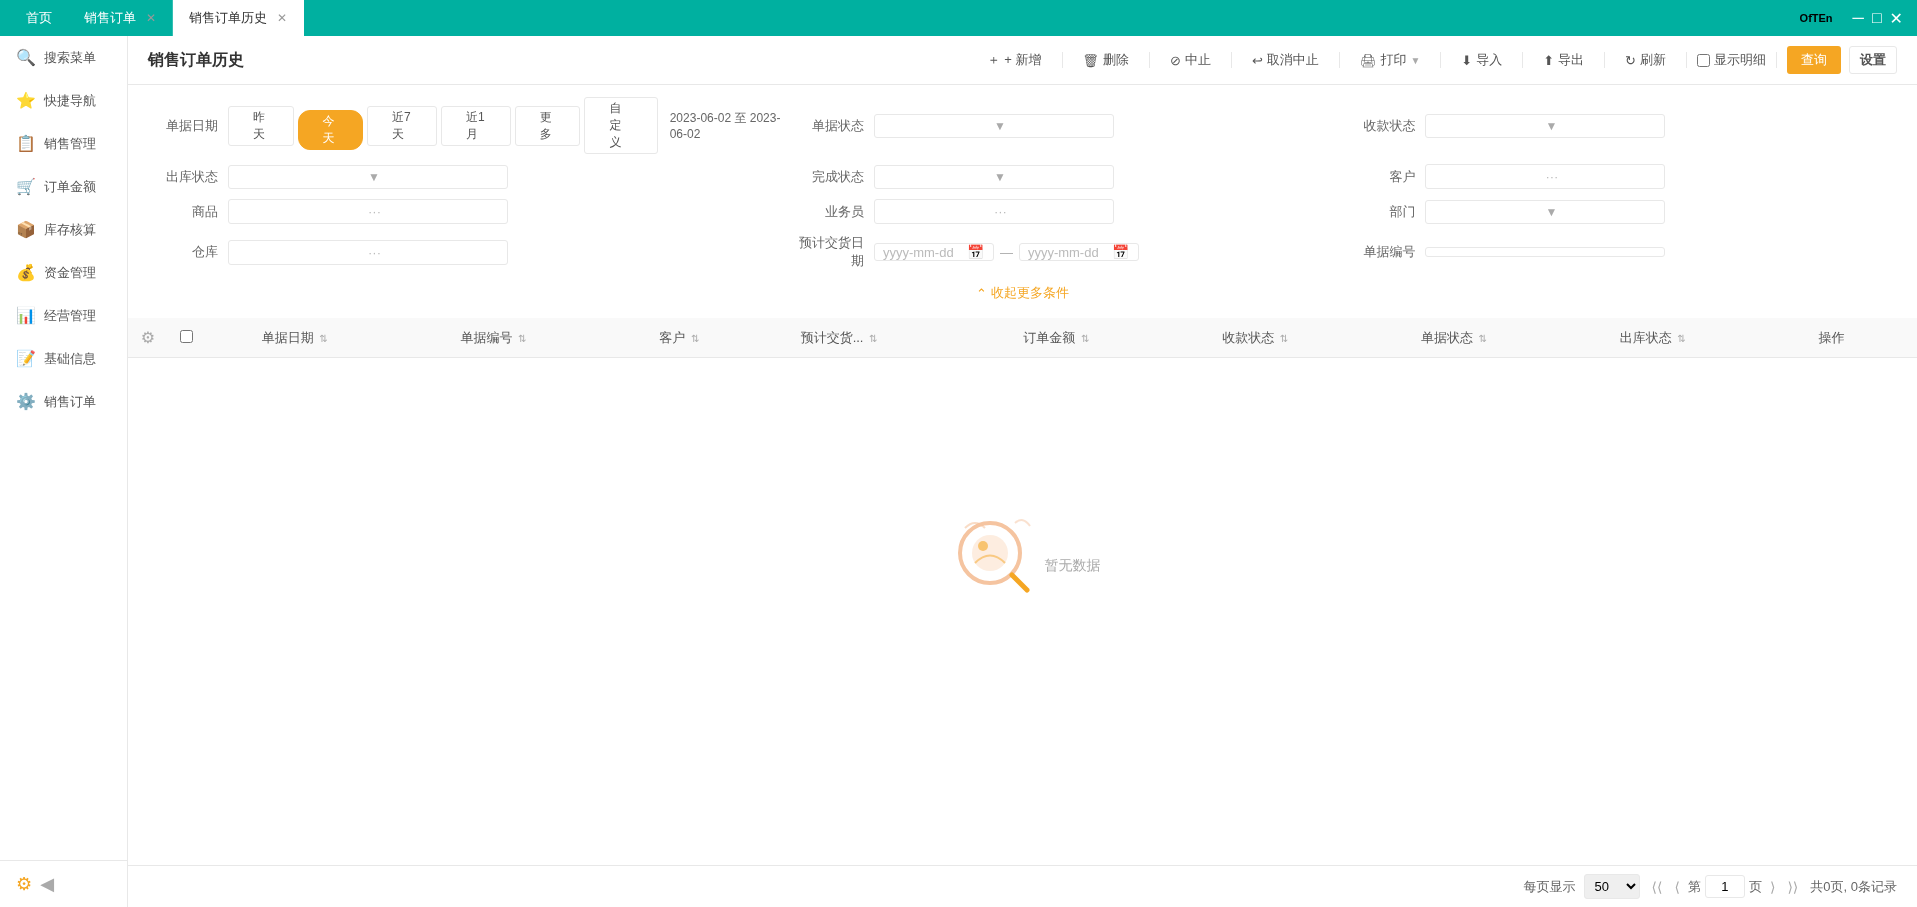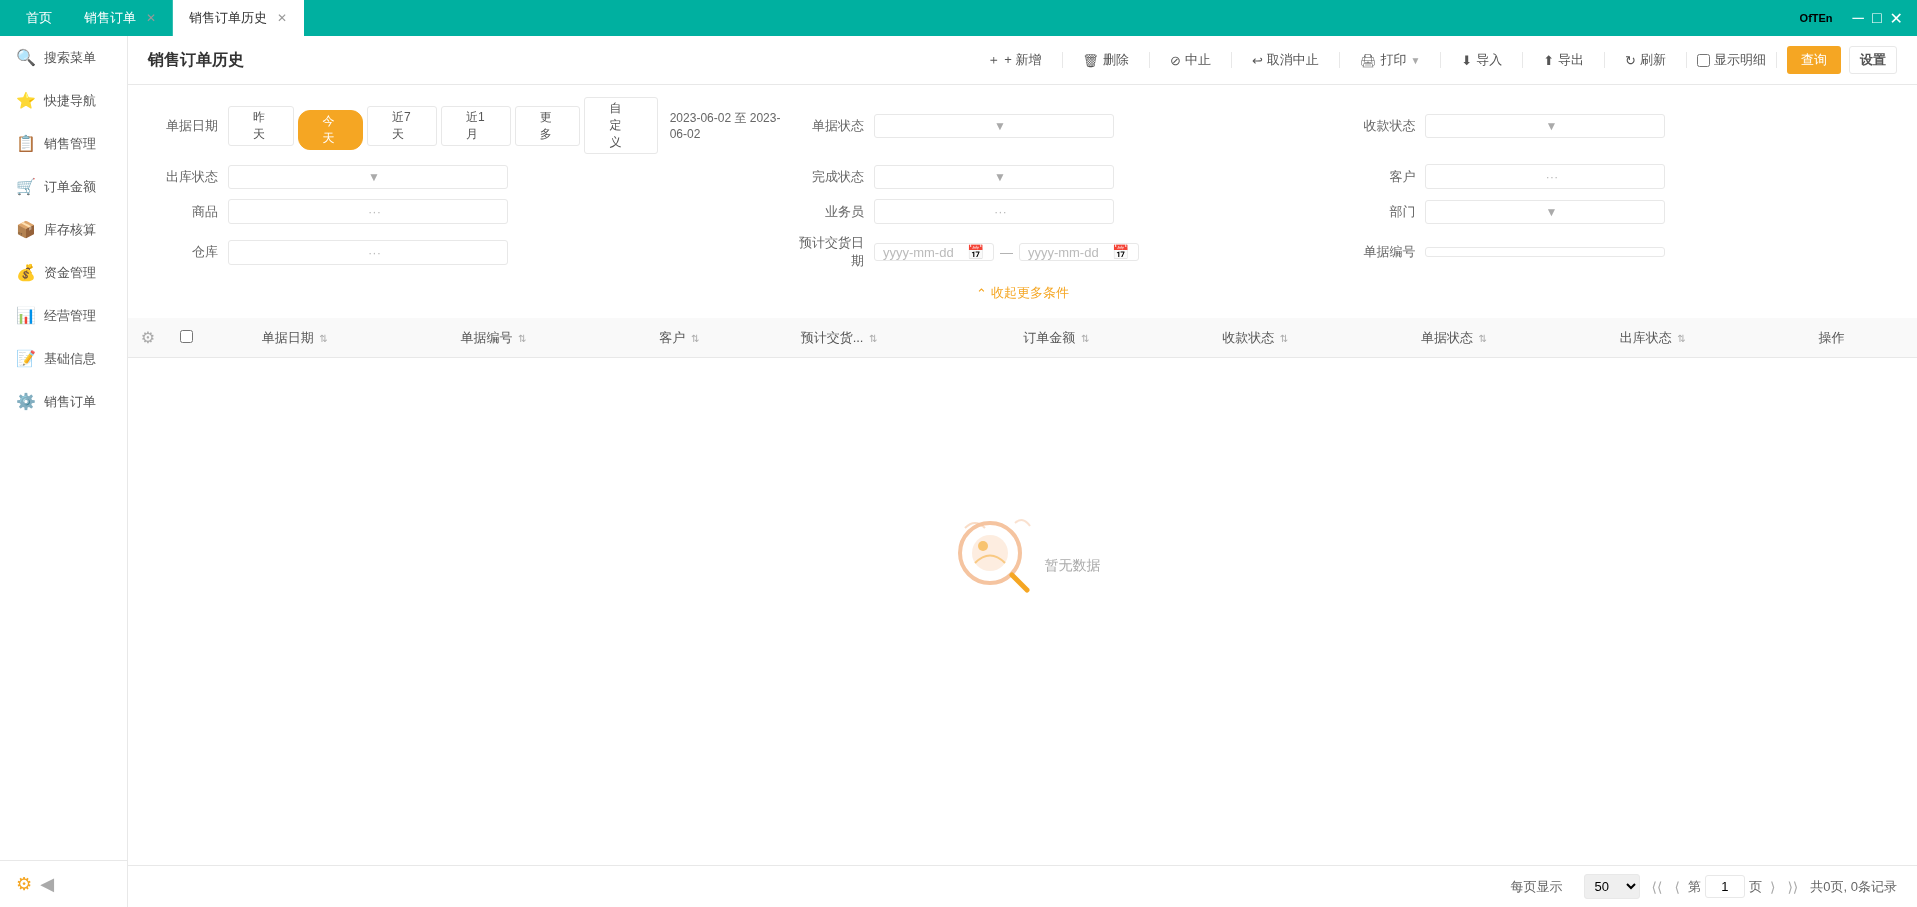--- a/index.html
+++ b/index.html
@@ -57,21 +57,21 @@
     .table-area { flex: 1; overflow: auto; background: white; margin: 0; }
     .data-table { width: 100%; border-collapse: collapse; }
     .data-table th { background: #f9f9f9; border-bottom: 1px solid #e8e8e8; padding: 10px 12px; text-align: left; font-weight: 500; color: #555; font-size: 13px; white-space: nowrap; }
     .data-table th .sort-icons { color: #aaa; font-size: 10px; margin-left: 2px; }
     .table-header-row th:first-child { width: 40px; text-align: center; }
     .settings-icon { color: #aaa; cursor: pointer; font-size: 16px; }
 
     
     .table-footer { background: white; border-top: 1px solid #e8e8e8; padding: 8px 20px; display: flex; align-items: center; justify-content: flex-end; gap: 8px; flex-shrink: 0; }
     .pagination-label { color: #666; font-size: 13px; }
-    .page-size-select { border: 1px solid #e8e8e8; border-radius: 3px; padding: 3px 6px; font-size: 13px; cursor: pointer; margin-left: 13px; }
+    .page-size-select { border: 1px solid #e8e8e8; border-radius: 3px; padding: 3px 6px; font-size: 13px; cursor: pointer; }
     .page-nav { display: flex; align-items: center; gap: 4px; }
     .page-nav-btn { background: none; border: none; cursor: pointer; color: #aaa; font-size: 14px; padding: 2px 4px; }
     .page-input { border: 1px solid #e8e8e8; border-radius: 3px; padding: 3px 6px; width: 40px; text-align: center; font-size: 13px; }
     .page-info { color: #666; font-size: 13px; }
 
     .no-data-container { display: flex; flex-direction: row; align-items: center; justify-content: center; height: 400px; }
     .no-data-img { width: 100px; height: 100px; position: relative; }
     .no-data-img svg { width: 100%; height: 100%; }
     .no-data-text { color: #aaa; font-size: 14px; margin-top: 16px; }
 

